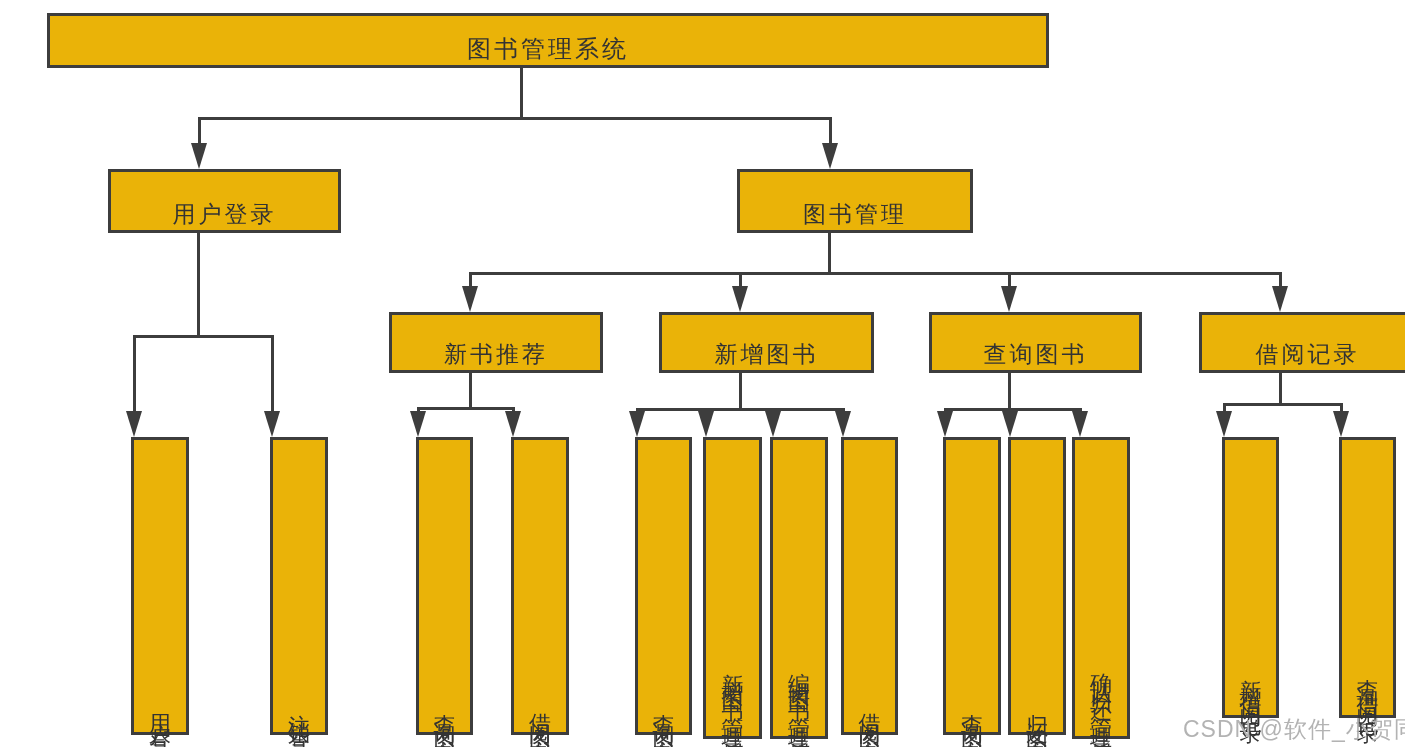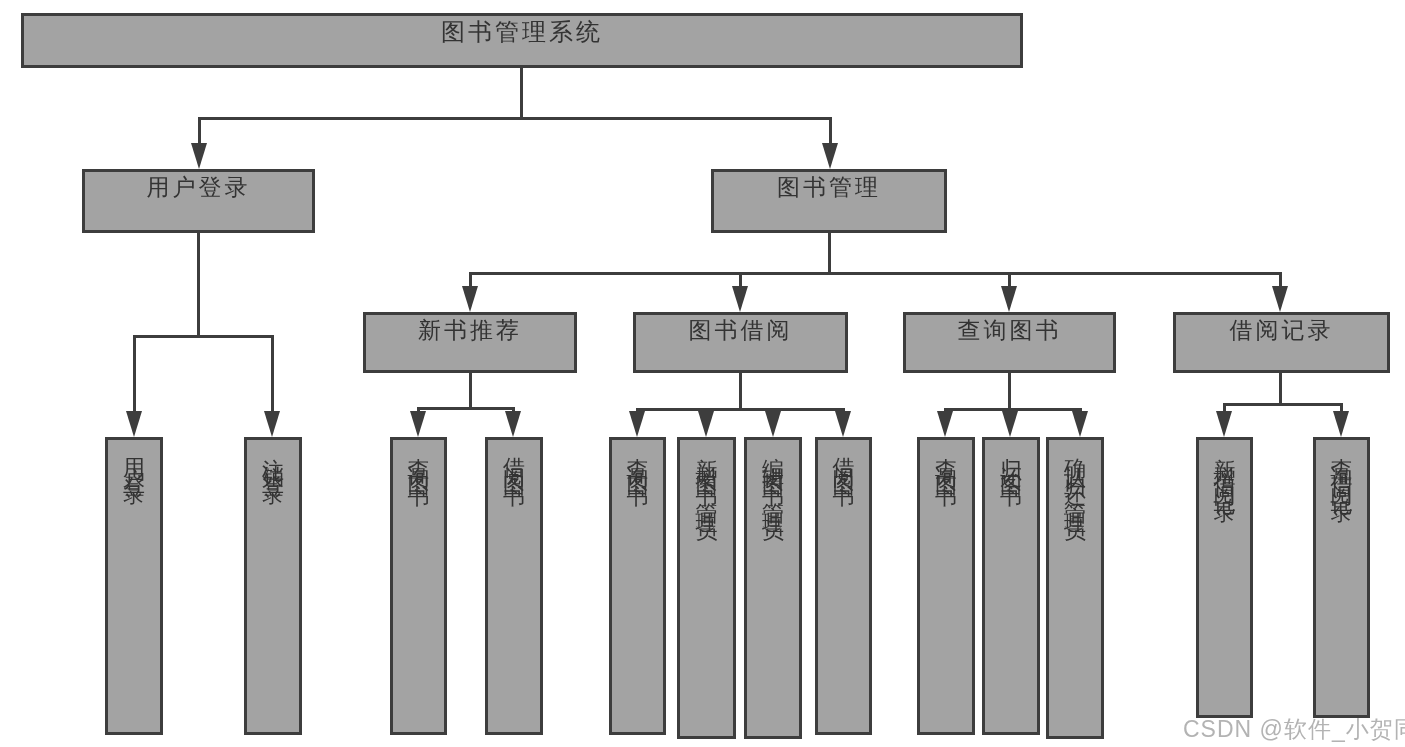--- a/index.html
+++ b/index.html
@@ -1,22 +1,22 @@
 <!DOCTYPE html>
 <html><head>
 <meta charset="utf-8">
 <style>
   html,body{margin:0;padding:0;background:#ffffff;}
   .canvas{
     position:relative;width:1405px;height:747px;background:#ffffff;overflow:hidden;
     font-family:"Liberation Sans","DejaVu Sans",sans-serif;color:#333333;
   }
   .box{
-    position:absolute;box-sizing:border-box;border:3px solid #3d3d3d;background:#a3a3a3;
-    display:flex;align-items:flex-start;justify-content:center;
+    position:absolute;box-sizing:border-box;border:3px solid #3d3d3d;background:#eab308;
+    display:flex;align-items:flex-end;justify-content:center;margin-left:26px;
   }
   .hlabel{font-size:23px;letter-spacing:3px;color:#333333;white-space:nowrap;}
   .root .hlabel{font-size:24px;}
   .vbox .vlabel{
     writing-mode:vertical-rl;font-size:22px;letter-spacing:9px;line-height:1;
     color:#333333;white-space:nowrap;
   }
   .vl{position:absolute;width:3px;background:#3d3d3d;}
   .hl{position:absolute;height:3px;background:#3d3d3d;}
   .arrow{
@@ -101,21 +101,21 @@
     <span class="hlabel">用户登录</span>
   </div>
   <div class="box" style="left:711px;top:169px;width:236px;height:64px">
     <span class="hlabel">图书管理</span>
   </div>
 
   <div class="box" style="left:363px;top:312px;width:214px;height:61px">
     <span class="hlabel">新书推荐</span>
   </div>
   <div class="box" style="left:633px;top:312px;width:215px;height:61px">
-    <span class="hlabel">图书借阅</span>
+    <span class="hlabel">新增图书</span>
   </div>
   <div class="box" style="left:903px;top:312px;width:213px;height:61px">
     <span class="hlabel">查询图书</span>
   </div>
   <div class="box" style="left:1173px;top:312px;width:217px;height:61px">
     <span class="hlabel">借阅记录</span>
   </div>
 
   <div class="box vbox" style="left:105px;top:437px;width:58px;height:298px">
     <span class="vlabel">用户登录</span>

